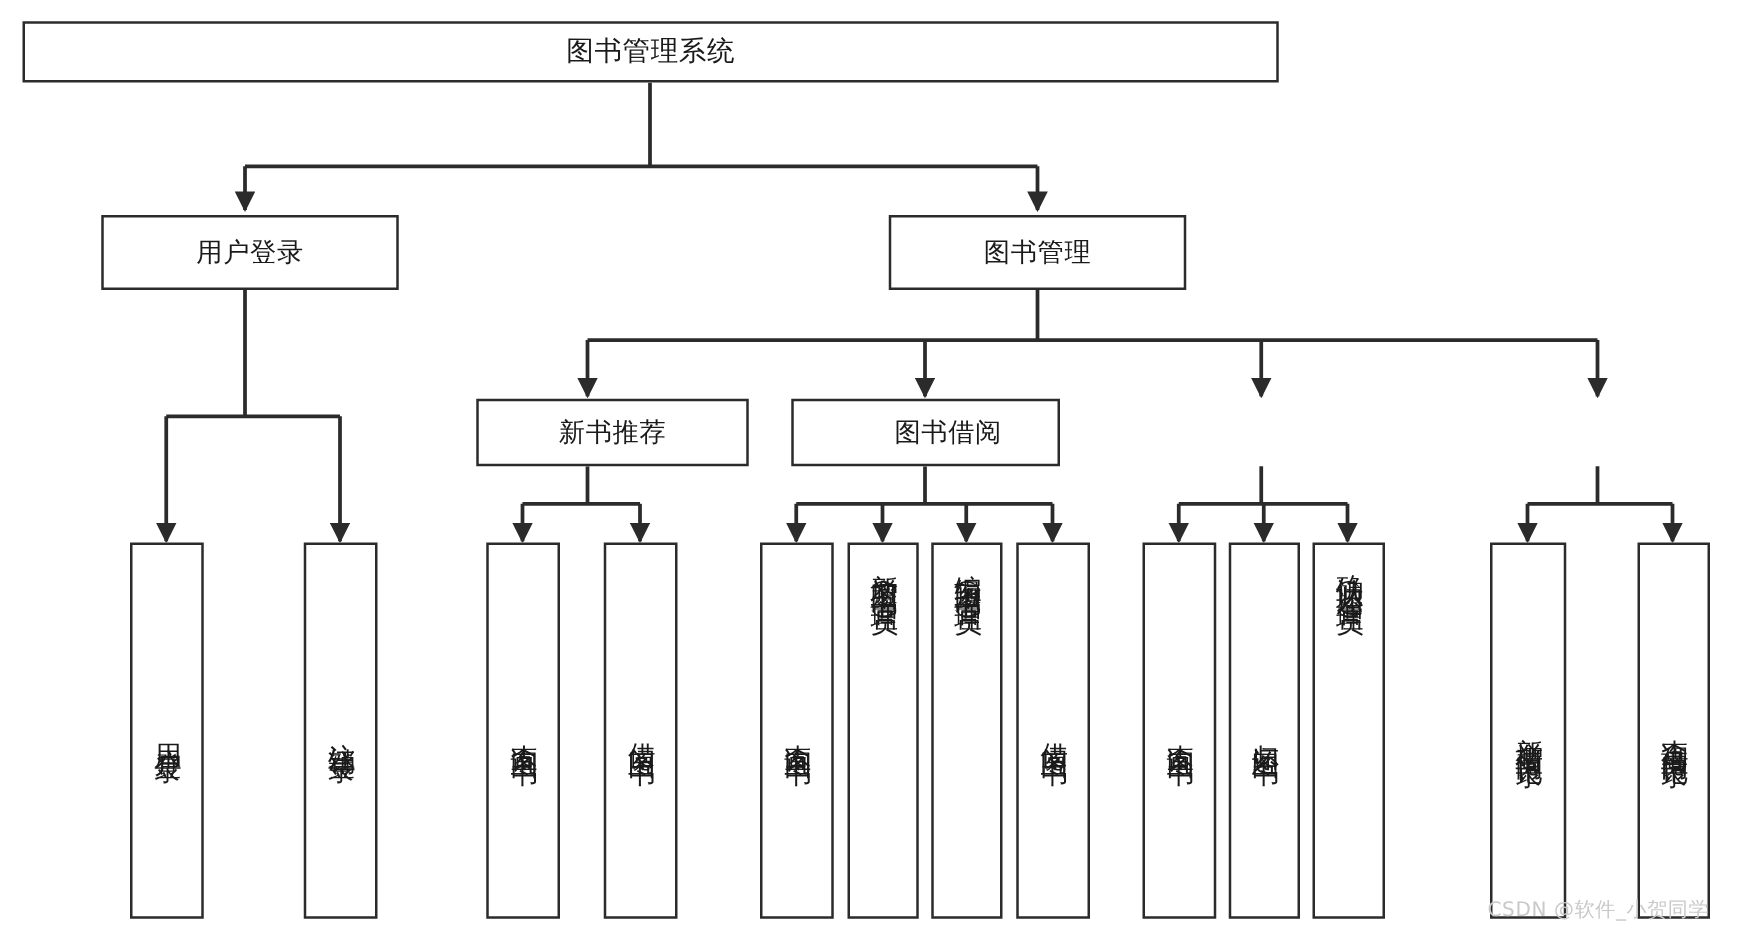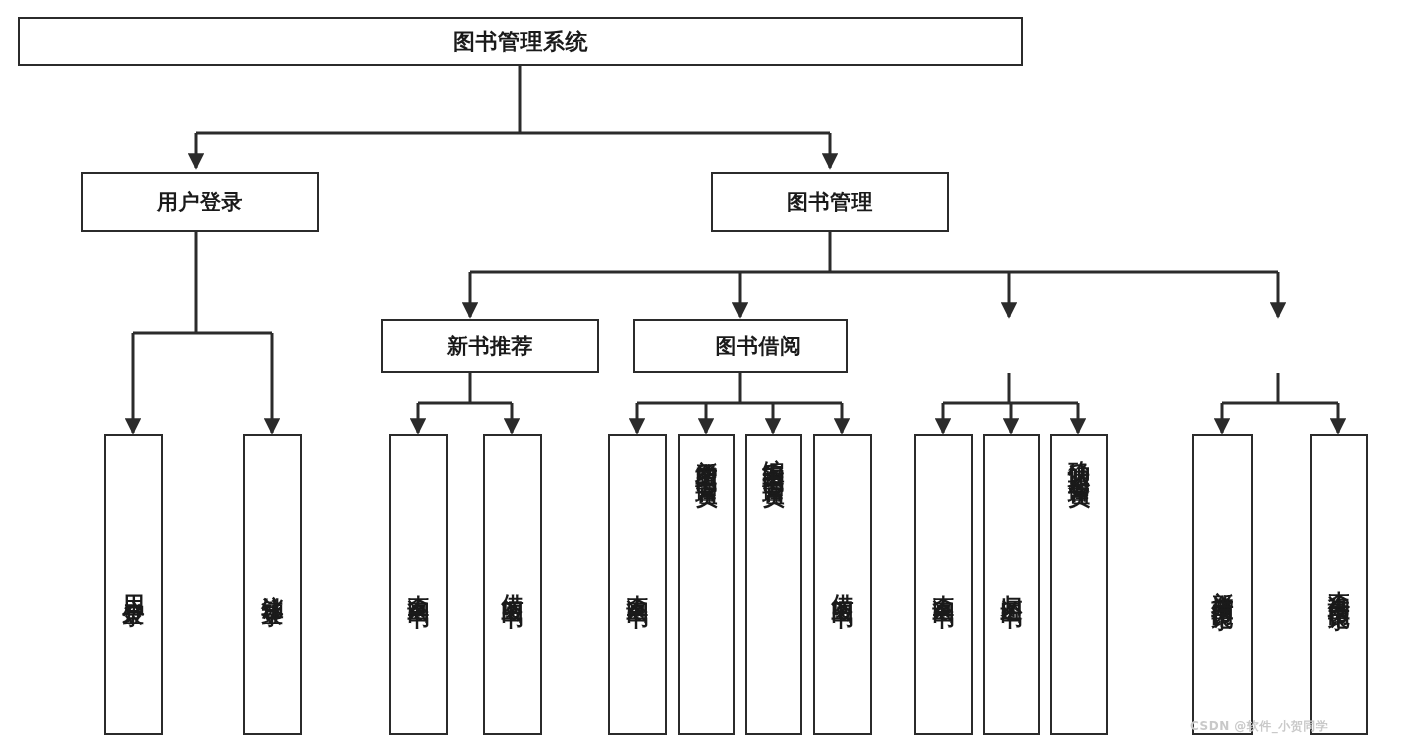--- a/index.html
+++ b/index.html
@@ -9,21 +9,20 @@
   }
   body {
     font-family: "DejaVu Sans", "Liberation Sans", sans-serif;
   }
   #canvas {
     position: relative;
     width: 1405px;
     height: 747px;
     background: #ffffff;
     overflow: hidden;
-    font-weight: bold;
   }
   svg.edges {
     position: absolute;
     left: 0;
     top: 0;
     width: 1405px;
     height: 747px;
   }
   .node {
     position: absolute;
@@ -58,21 +57,21 @@
     letter-spacing: 4px;
     white-space: nowrap;
   }
   .node.leaf.center {
     align-items: center;
     padding-top: 0;
   }
   .watermark {
     position: absolute;
     color: #c9c9c9;
-    font-size: 12px;
+    font-size: 16px;
     white-space: nowrap;
     z-index: 5;
     letter-spacing: 0.5px;
   }
 </style>
 </head>
 <body>
 
 <div id="canvas">
 

